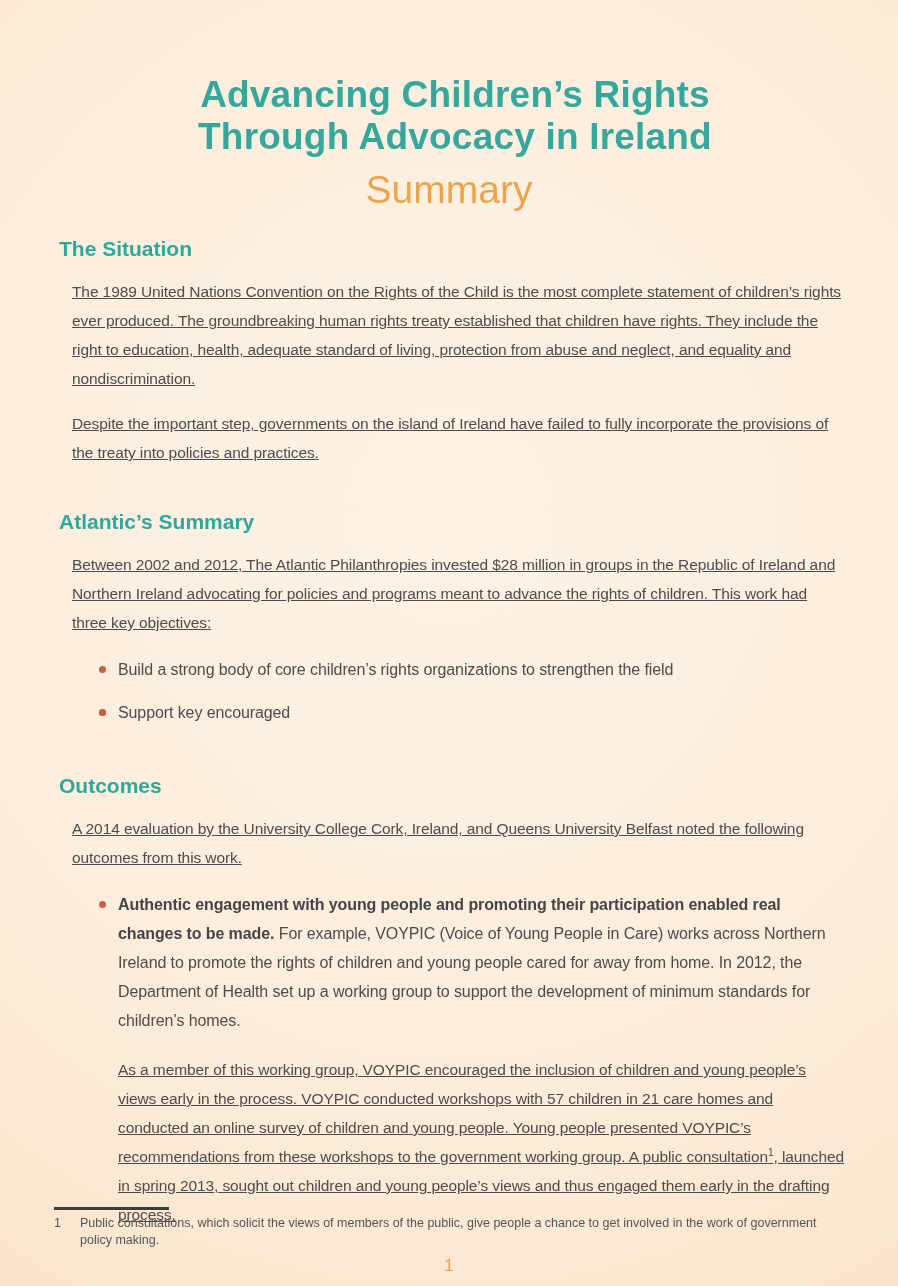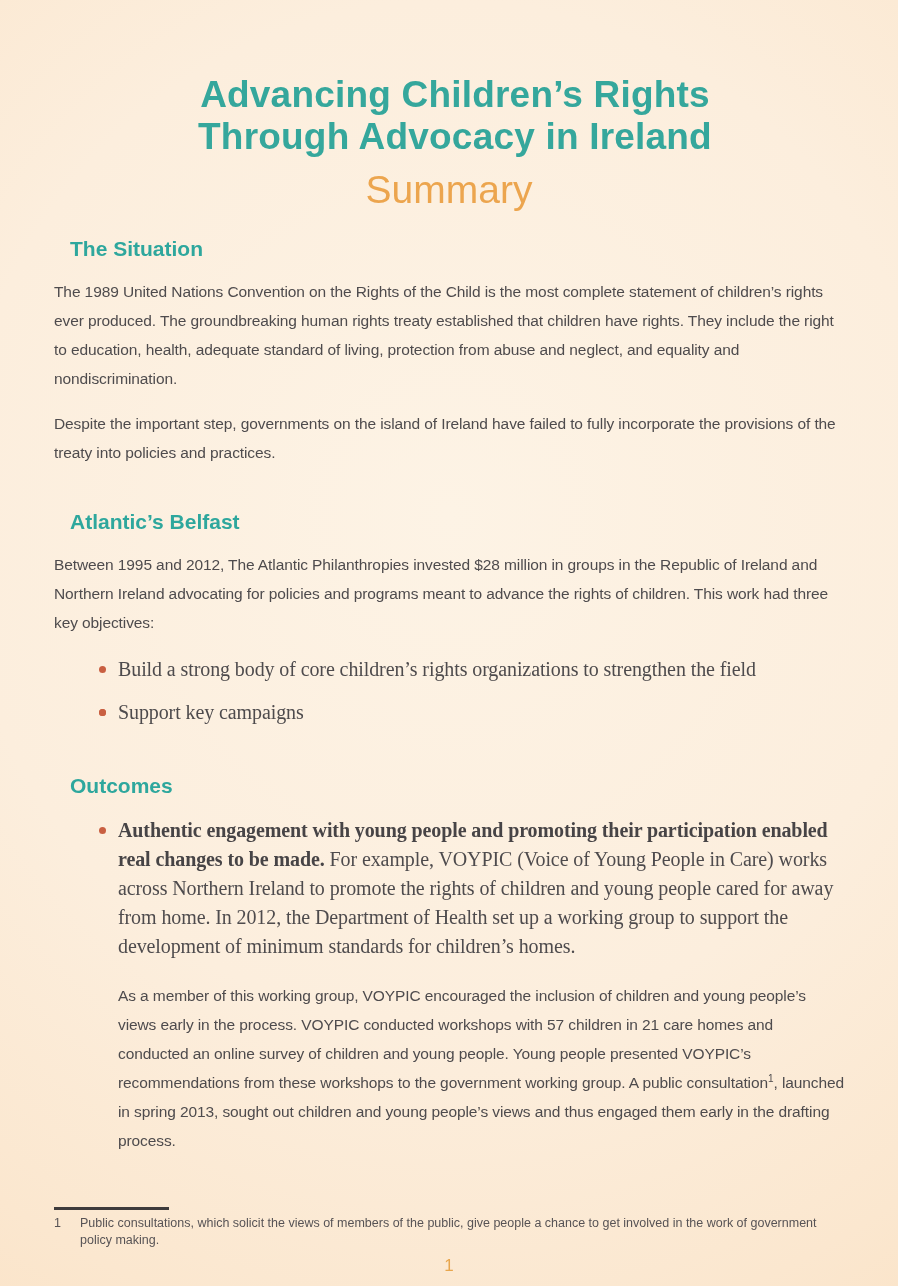--- a/index.html
+++ b/index.html
@@ -32,49 +32,49 @@
     margin-top: 10px;
     font-size: 39px;
     line-height: 44px;
     font-weight: normal;
     color: #eca54e;
   }
 
   .content { padding: 0 54px; }
 
   .section-heading {
-    margin: 16px;
+    margin: 5px;
     font-size: 21px;
     line-height: 25px;
     font-weight: bold;
     color: #2ea79d;
   }
   .heading-situation { margin-top: 24px; }
   .heading-approach  { margin-top: 42px; }
   .heading-outcomes  { margin-top: 46px; }
 
   .body-text {
-    margin: 16px 0 0 0;
+    margin: 16px 0 0 18px;
     font-size: 15.5px;
     line-height: 29px;
     letter-spacing: -0.1px;
+    text-decoration: underline;
   }
 
   .bullet-list {
     list-style: none;
     margin: 18px 0 0 0;
     padding: 0 0 0 64px;
   }
   .bullet-list li {
     position: relative;
     margin: 0 0 14px 0;
-    font-size: 20px;
+    font-size: 16px;
     line-height: 29px;
     letter-spacing: -0.1px;
-    font-family: Liberation Serif, serif;
   }
   .bullet-list li:last-child { margin-bottom: 0; }
   .bullet-dot {
     position: absolute;
     left: -19px;
     top: 11px;
     width: 7px;
     height: 7px;
     border-radius: 50%;
     background: #c95f41;
@@ -132,39 +132,40 @@
 
   <main class="content">
 
     <section>
       <h2 class="section-heading heading-situation">The Situation</h2>
       <p class="body-text">The 1989 United Nations Convention on the Rights of the Child is the most complete statement of children’s rights ever produced. The groundbreaking human rights treaty established that children have rights. They include the right to education, health, adequate standard of living, protection from abuse and neglect, and equality and nondiscrimination.</p>
       <p class="body-text">Despite the important step, governments on the island of Ireland have failed to fully incorporate the provisions of the treaty into policies and practices.</p>
     </section>
 
     <section>
-      <h2 class="section-heading heading-approach">Atlantic’s Belfast</h2>
-      <p class="body-text">Between 1995 and 2012, The Atlantic Philanthropies invested $28 million in groups in the Republic of Ireland and Northern Ireland advocating for policies and programs meant to advance the rights of children. This work had three key objectives:</p>
+      <h2 class="section-heading heading-approach">Atlantic’s Summary</h2>
+      <p class="body-text">Between 2002 and 2012, The Atlantic Philanthropies invested $28 million in groups in the Republic of Ireland and Northern Ireland advocating for policies and programs meant to advance the rights of children. This work had three key objectives:</p>
       <ul class="bullet-list">
         <li>
           <span class="bullet-dot"></span>
           <span>Build a strong body of core children’s rights organizations to strengthen the field</span>
         </li>
         <li>
           <span class="bullet-dot"></span>
         </li>
         <li>
           <span class="bullet-dot"></span>
-          <span>Support key campaigns</span>
+          <span>Support key encouraged</span>
         </li>
       </ul>
     </section>
 
     <section>
       <h2 class="section-heading heading-outcomes">Outcomes</h2>
+      <p class="body-text">A 2014 evaluation by the University College Cork, Ireland, and Queens University Belfast noted the following outcomes from this work.</p>
       <ul class="bullet-list outcome-list">
         <li>
           <span class="bullet-dot"></span>
           <span class="bold-lead">Authentic engagement with young people and promoting their participation enabled real changes to be made.</span><span> For example, VOYPIC (Voice of Young People in Care) works across Northern Ireland to promote the rights of children and young people cared for away from home. In 2012, the Department of Health set up a working group to support the development of minimum standards for children’s homes.</span>
         </li>
       </ul>
       <p class="body-text indent">
         <span>As a member of this working group, VOYPIC encouraged the inclusion of children and young people’s views early in the process. VOYPIC conducted workshops with 57 children in 21 care homes and conducted an online survey of children and young people. Young people presented VOYPIC’s recommendations from these workshops to the government working group. A public consultation</span><sup>1</sup><span>, launched in spring 2013, sought out children and young people’s views and thus engaged them early in the drafting process.</span>
       </p>
 

